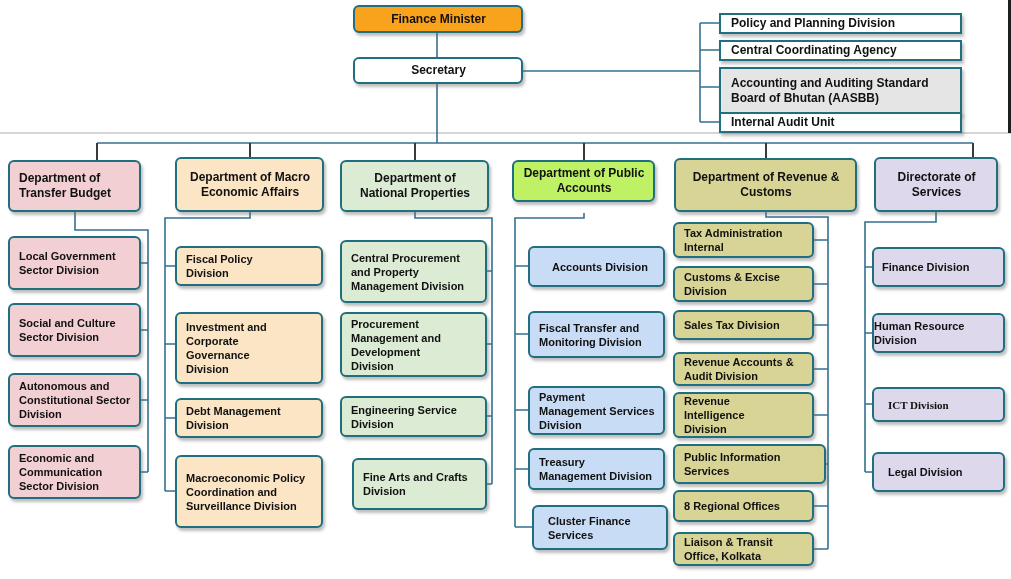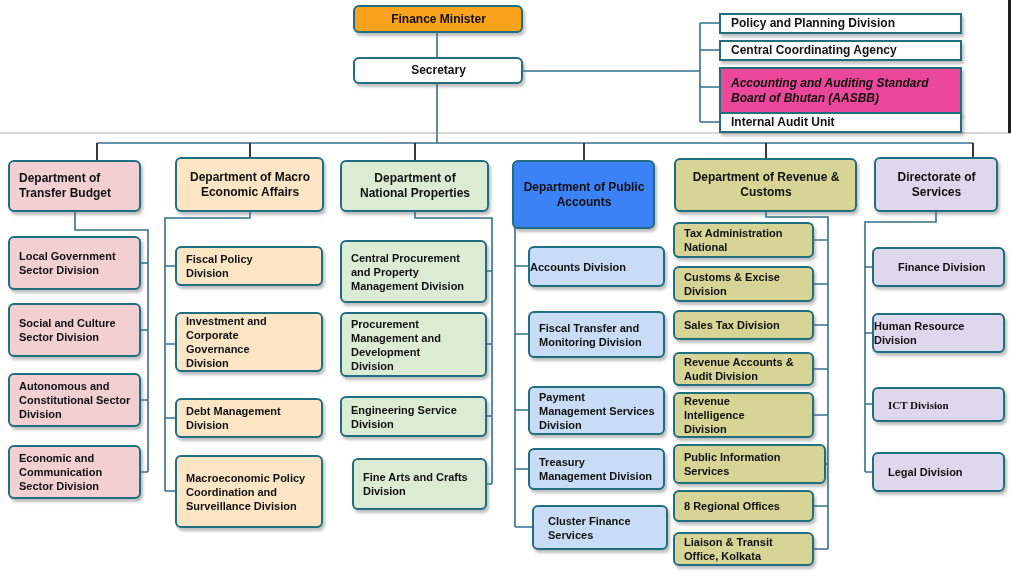--- a/index.html
+++ b/index.html
@@ -66,58 +66,58 @@
       <path class="c" d="M936 212 V222 H865 V472"></path>
       <path class="c" d="M865 267 H872 M865 333 H872 M865 404 H872 M865 472 H872"></path>
     </g>
   </svg>
 
   <div class="box hdr center" style="left: 353px; top: 5px; width: 170px; height: 28px; background: rgb(249, 162, 28);">Finance Minister</div>
   <div class="box hdr center" style="left: 353px; top: 57px; width: 170px; height: 27px; background: rgb(255, 255, 255);">Secretary</div>
 
   <div class="box staff" style="left: 719px; top: 13px; width: 243px; height: 21px; background: rgb(255, 255, 255);">Policy and Planning Division</div>
   <div class="box staff" style="left: 719px; top: 40px; width: 243px; height: 21px; background: rgb(255, 255, 255);">Central Coordinating Agency</div>
-  <div class="box staff" style="left: 719px; top: 67px; width: 243px; height: 48px; background: #ec4899; font-style: italic;">Accounting and Auditing Standard Board of Bhutan (AASBB)</div>
+  <div class="box staff" style="left: 719px; top: 67px; width: 243px; height: 48px; background: #e5e5e5;">Accounting and Auditing Standard Board of Bhutan (AASBB)</div>
   <div class="box staff" style="left: 719px; top: 112px; width: 243px; height: 21px; background: rgb(255, 255, 255);">Internal Audit Unit</div>
 
   <div class="box hdr" style="left: 8px; top: 160px; width: 133px; height: 52px; background: rgb(242, 207, 210);">Department of Transfer Budget</div>
   <div class="box hdr center" style="left: 175px; top: 157px; width: 149px; height: 55px; background: rgb(252, 229, 197);">Department of Macro Economic Affairs</div>
   <div class="box hdr center" style="left: 340px; top: 160px; width: 149px; height: 52px; background: rgb(220, 235, 212);">Department of National Properties</div>
-  <div class="box hdr center" style="left: 512px; top: 160px; width: 143px; height: 69px; background: #3b82f6;">Department of Public Accounts</div>
+  <div class="box hdr center" style="left: 512px; top: 160px; width: 143px; height: 42px; background: #bef264;">Department of Public Accounts</div>
   <div class="box hdr center" style="left: 874px; top: 157px; width: 124px; height: 55px; background: rgb(221, 216, 236);">Directorate of Services</div>
   <div class="box hdr center" style="left: 674px; top: 158px; width: 183px; height: 54px; background: rgb(215, 212, 149);">Department of Revenue &amp; Customs</div>
 
   <div class="box" style="left: 8px; top: 236px; width: 133px; height: 54px; background: rgb(242, 207, 210);">Local Government Sector Division</div>
   <div class="box" style="left: 8px; top: 303px; width: 133px; height: 54px; background: rgb(242, 207, 210);">Social and Culture Sector Division</div>
   <div class="box" style="left: 8px; top: 373px; width: 133px; height: 54px; background: rgb(242, 207, 210);">Autonomous and Constitutional Sector Division</div>
   <div class="box" style="left: 8px; top: 445px; width: 133px; height: 54px; background: rgb(242, 207, 210);">Economic and Communication Sector Division</div>
 
   <div class="box" style="left: 175px; top: 246px; width: 148px; height: 40px; padding-right: 26px; background: rgb(252, 229, 197);">Fiscal Policy Division</div>
-  <div class="box" style="left: 175px; top: 312px; width: 148px; height: 60px; padding-right: 38px; background: rgb(252, 229, 197);">Investment and Corporate Governance Division</div>
+  <div class="box" style="left: 175px; top: 312px; width: 148px; height: 72px; padding-right: 38px; background: rgb(252, 229, 197);">Investment and Corporate Governance Division</div>
   <div class="box" style="left: 175px; top: 398px; width: 148px; height: 40px; background: rgb(252, 229, 197);">Debt Management Division</div>
   <div class="box" style="left: 175px; top: 455px; width: 148px; height: 73px; background: rgb(252, 229, 197);">Macroeconomic Policy Coordination and Surveillance Division</div>
 
   <div class="box" style="left: 340px; top: 240px; width: 147px; height: 63px; padding-right: 18px; background: rgb(220, 235, 212);">Central Procurement and Property Management Division</div>
   <div class="box" style="left: 340px; top: 312px; width: 147px; height: 65px; padding-right: 22px; background: rgb(220, 235, 212);">Procurement Management and Development Division</div>
   <div class="box" style="left: 340px; top: 396px; width: 147px; height: 41px; background: rgb(220, 235, 212);">Engineering Service Division</div>
   <div class="box" style="left: 352px; top: 458px; width: 135px; height: 52px; background: rgb(220, 235, 212);">Fine Arts and Crafts Division</div>
 
-  <div class="box" style="left: 528px; top: 246px; width: 137px; height: 41px; padding-left: 0; background: rgb(200, 220, 245);">Accounts Division</div>
+  <div class="box" style="left: 528px; top: 246px; width: 137px; height: 41px; padding-left: 22px; background: rgb(200, 220, 245);">Accounts Division</div>
   <div class="box" style="left: 528px; top: 311px; width: 137px; height: 47px; background: rgb(200, 220, 245);">Fiscal Transfer and Monitoring Division</div>
   <div class="box" style="left: 528px; top: 386px; width: 137px; height: 49px; background: rgb(200, 220, 245);">Payment Management Services Division</div>
   <div class="box" style="left: 528px; top: 448px; width: 137px; height: 42px; background: rgb(200, 220, 245);">Treasury Management Division</div>
   <div class="box" style="left: 532px; top: 505px; width: 136px; height: 45px; padding-left: 14px; background: rgb(200, 220, 245);">Cluster Finance Services</div>
 
-  <div class="box" style="left: 673px; top: 222px; width: 141px; height: 36px; background: rgb(215, 212, 149);">Tax Administration National</div>
+  <div class="box" style="left: 673px; top: 222px; width: 141px; height: 36px; background: rgb(215, 212, 149);">Tax Administration Internal</div>
   <div class="box" style="left: 673px; top: 266px; width: 141px; height: 36px; background: rgb(215, 212, 149);">Customs &amp; Excise Division</div>
   <div class="box" style="left: 673px; top: 310px; width: 141px; height: 30px; background: rgb(215, 212, 149);">Sales Tax Division</div>
   <div class="box" style="left: 673px; top: 352px; width: 141px; height: 34px; background: rgb(215, 212, 149);">Revenue Accounts &amp; Audit Division</div>
   <div class="box" style="left: 673px; top: 392px; width: 141px; height: 46px; padding-right: 40px; background: rgb(215, 212, 149);">Revenue Intelligence Division</div>
   <div class="box" style="left: 673px; top: 444px; width: 153px; height: 40px; background: rgb(215, 212, 149);">Public Information Services</div>
   <div class="box" style="left: 673px; top: 490px; width: 141px; height: 32px; background: rgb(215, 212, 149);">8 Regional Offices</div>
   <div class="box" style="left: 673px; top: 532px; width: 141px; height: 34px; background: rgb(215, 212, 149);">Liaison &amp; Transit Office, Kolkata</div>
 
-  <div class="box" style="left: 872px; top: 247px; width: 133px; height: 40px; padding-left: 24px; background: rgb(221, 216, 236);">Finance Division</div>
+  <div class="box" style="left: 872px; top: 247px; width: 133px; height: 40px; padding-left: 8px; background: rgb(221, 216, 236);">Finance Division</div>
   <div class="box" style="left: 872px; top: 313px; width: 133px; height: 40px; padding-left: 0; background: rgb(221, 216, 236);">Human Resource Division</div>
   <div class="box" style="left: 872px; top: 387px; width: 133px; height: 35px; padding-left: 14px; background: rgb(221, 216, 236); font-family: Liberation Serif, serif;">ICT Division</div>
   <div class="box" style="left: 872px; top: 452px; width: 133px; height: 40px; padding-left: 14px; background: rgb(221, 216, 236);">Legal Division</div>
 
 </div>
 
 </body></html>

